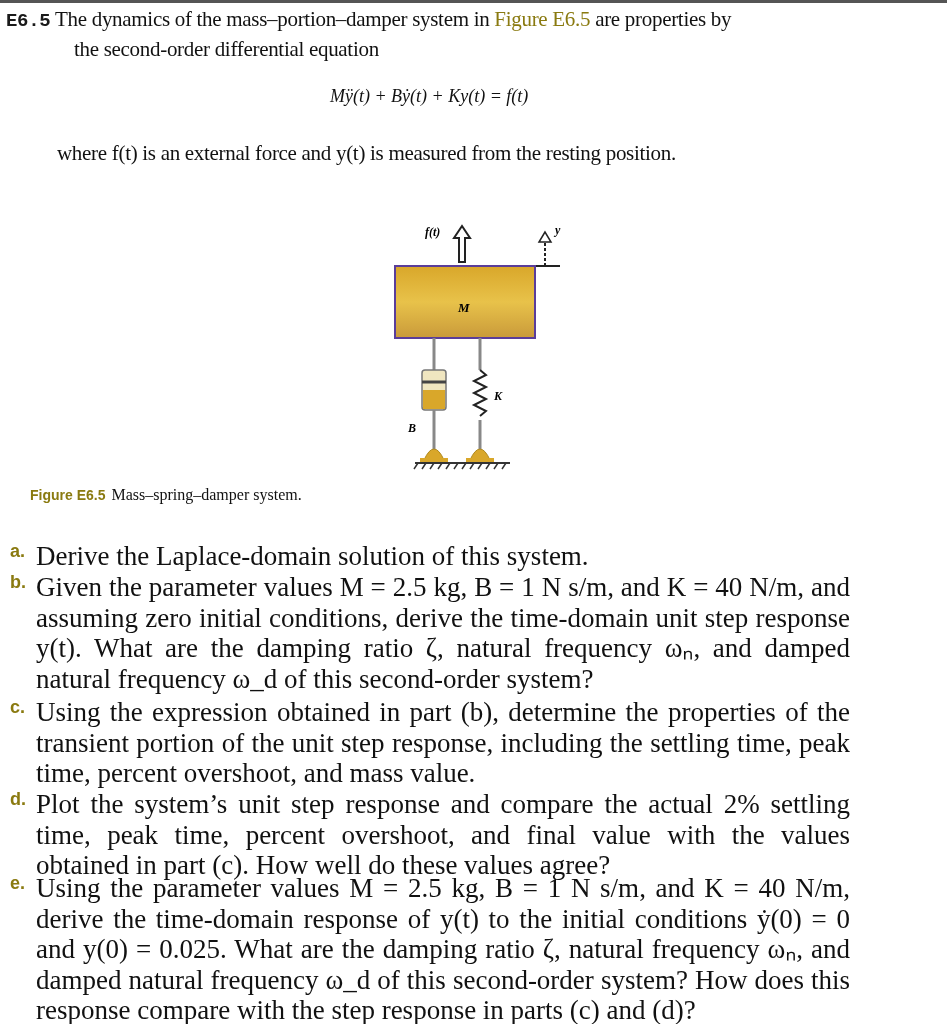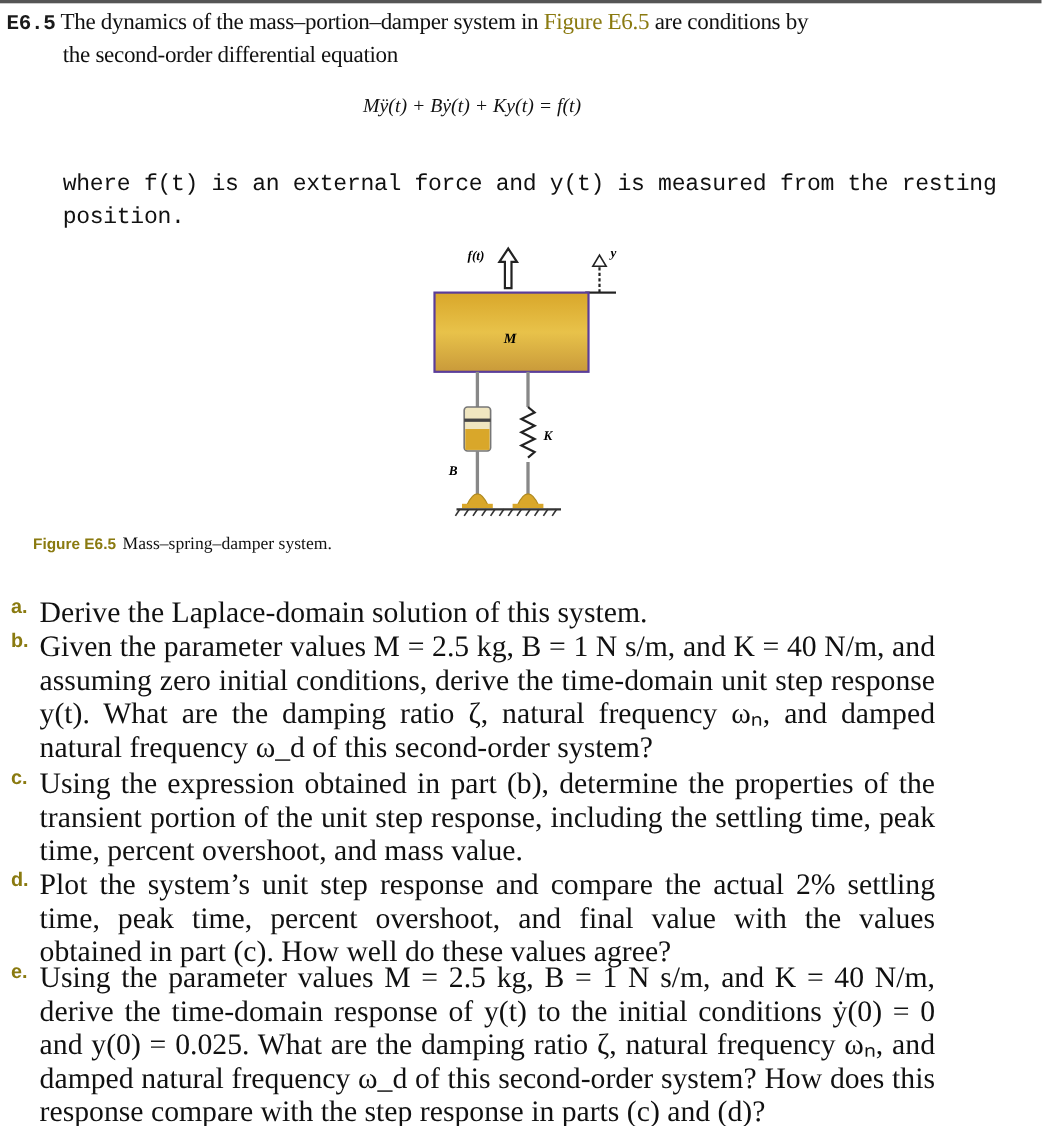--- a/index.html
+++ b/index.html
@@ -16,27 +16,27 @@
   .item .mark { position:absolute; left:0; top:0; font-family:"Liberation Sans", sans-serif; font-weight:bold; color:#8a7a10; font-size:18px; }
   .item .body { margin-left:26px; font-size:27px; line-height:30.5px; text-align:justify; }
 </style>
 </head>
 <body>
 
 <div class="topline"></div>
 
 <div class="p" style="left:6px; top:4px; width:935px;">
   <span class="label">E6.5</span>
-  <span>The dynamics of the mass–portion–damper system in </span><span class="olive">Figure E6.5</span><span> are conditions by</span>
+  <span>The dynamics of the mass–portion–damper system in </span><span class="olive">Figure E6.5</span><span> are properties by</span>
 </div>
-<div class="p" style="left:57px; top:34px;">the second-order differential equation</div>
+<div class="p" style="left:74px; top:34px;">the second-order differential equation</div>
 
 <div class="eq">Mÿ(t) + Bẏ(t) + Ky(t) = f(t)</div>
 
-<div class="p" style="left:57px; top:154px;font-family:Liberation Mono, monospace;">where f(t) is an external force and y(t) is measured from the resting position.</div>
+<div class="p" style="left:57px; top:138px;">where f(t) is an external force and y(t) is measured from the resting position.</div>
 
 <svg style="position:absolute; left:370px; top:210px;" width="200" height="260" viewBox="0 0 200 260">
   <defs>
     <linearGradient id="mg" x1="0" y1="0" x2="0" y2="1">
       <stop offset="0" stop-color="#d9a72a"></stop>
         <stop offset="0.5" stop-color="#e8c24a"></stop>
         <stop offset="1" stop-color="#c99a3a"></stop>
     </linearGradient>
   </defs>
 

